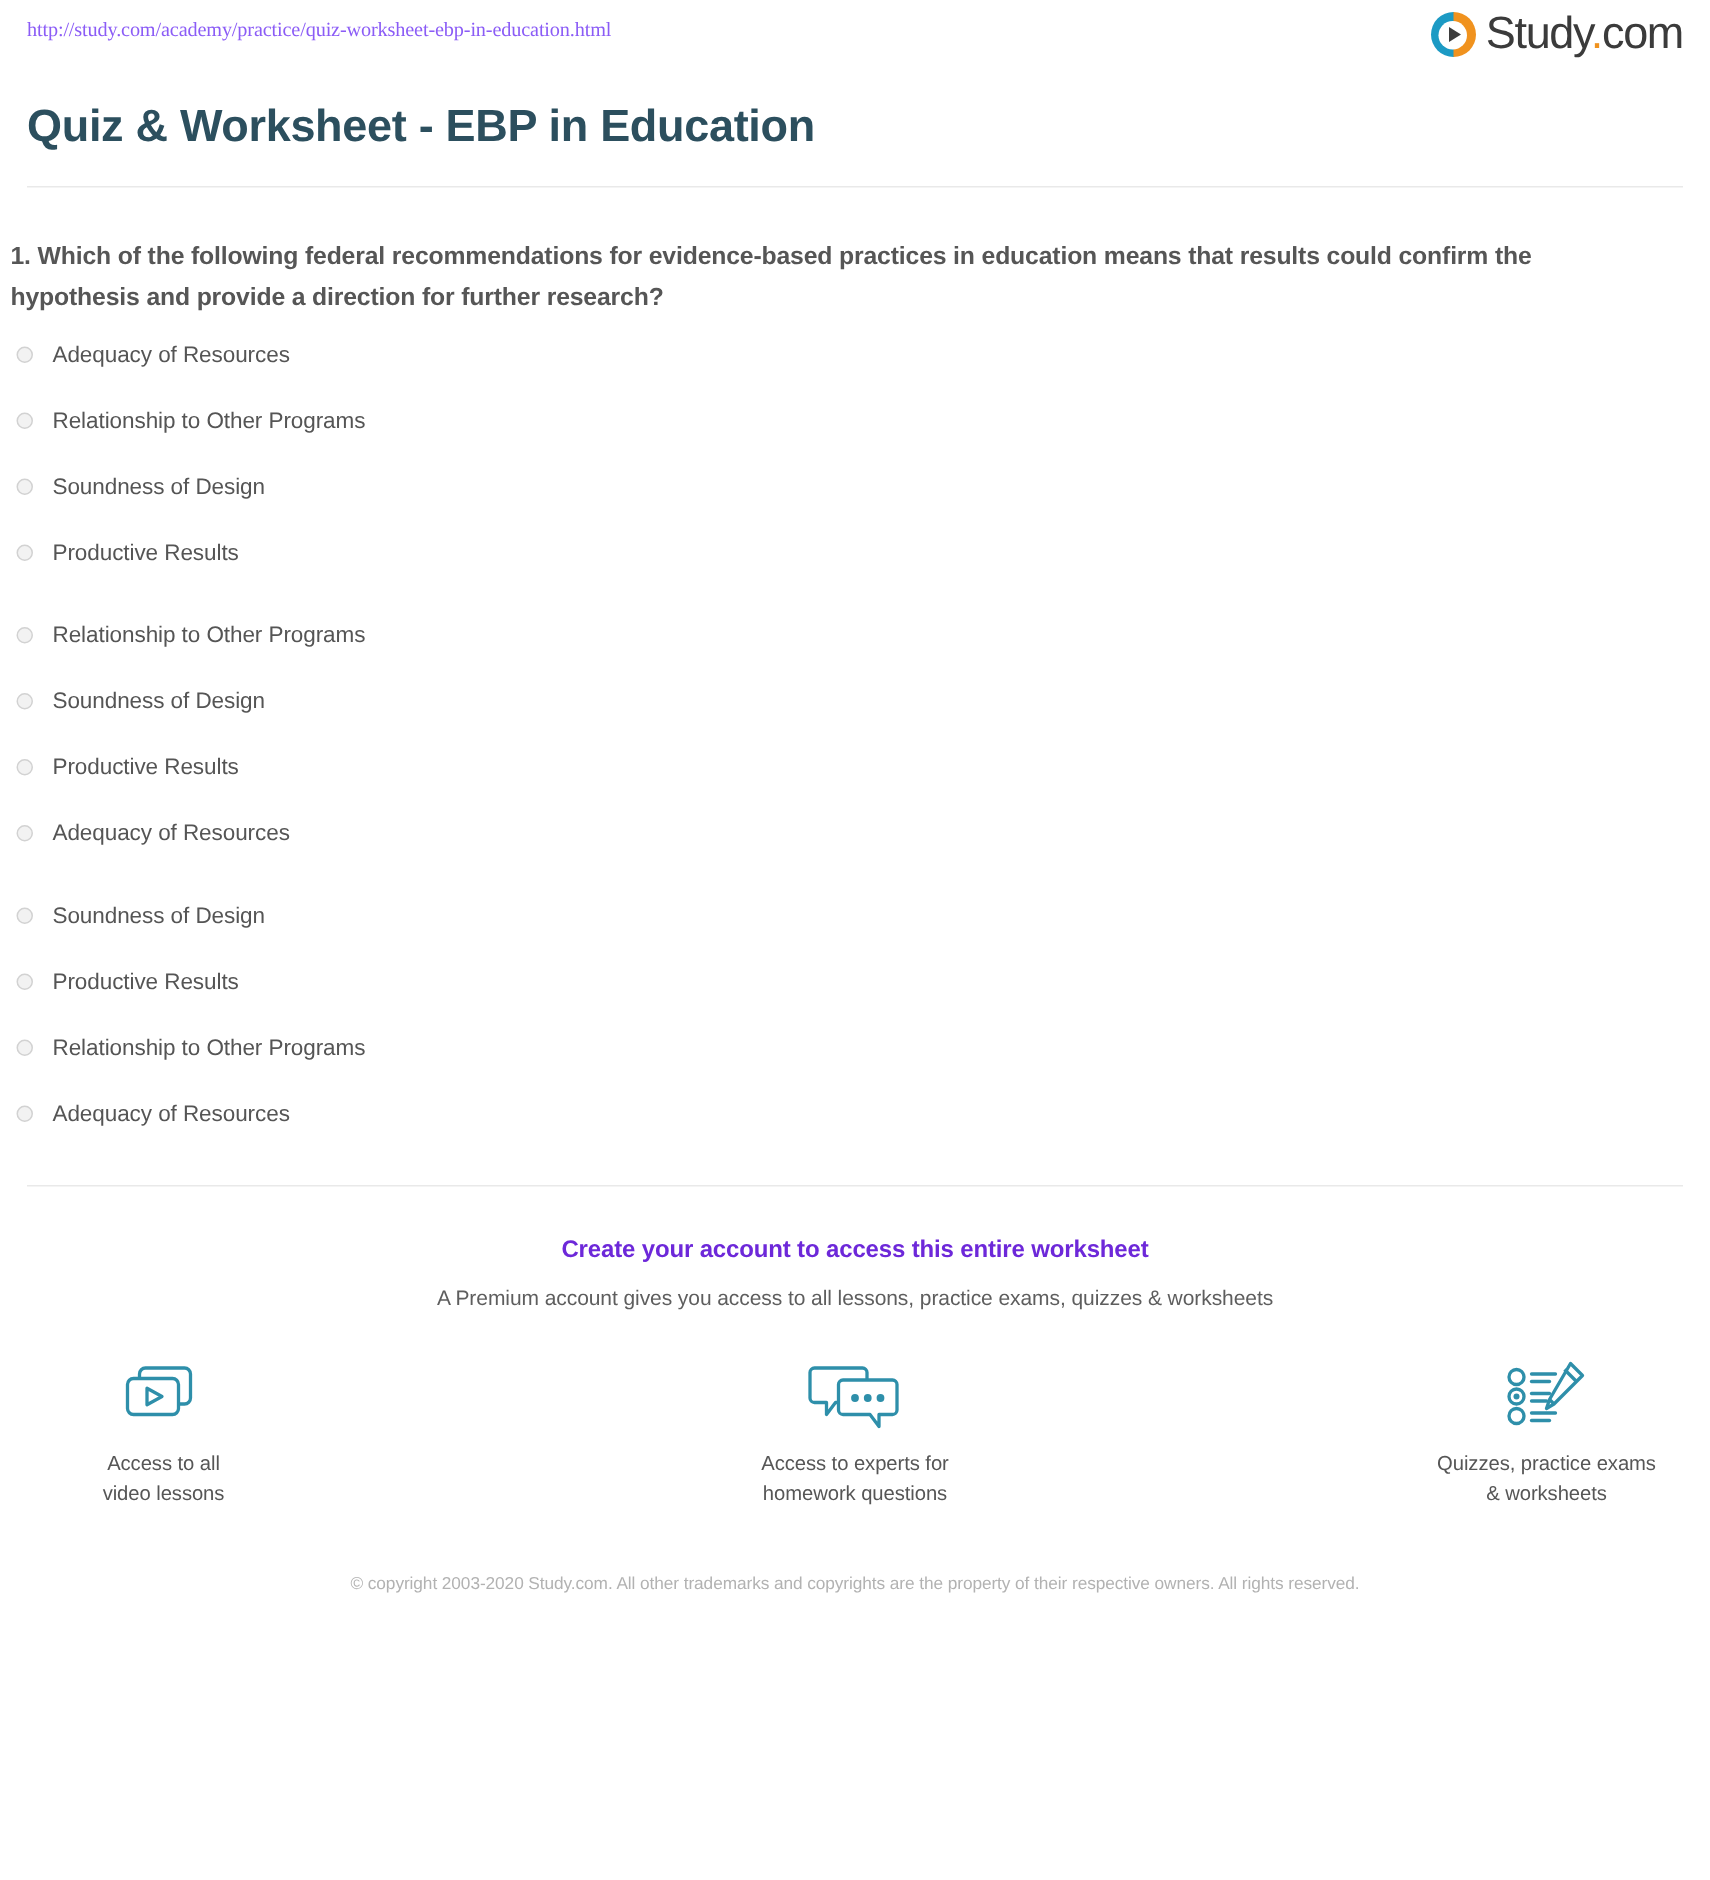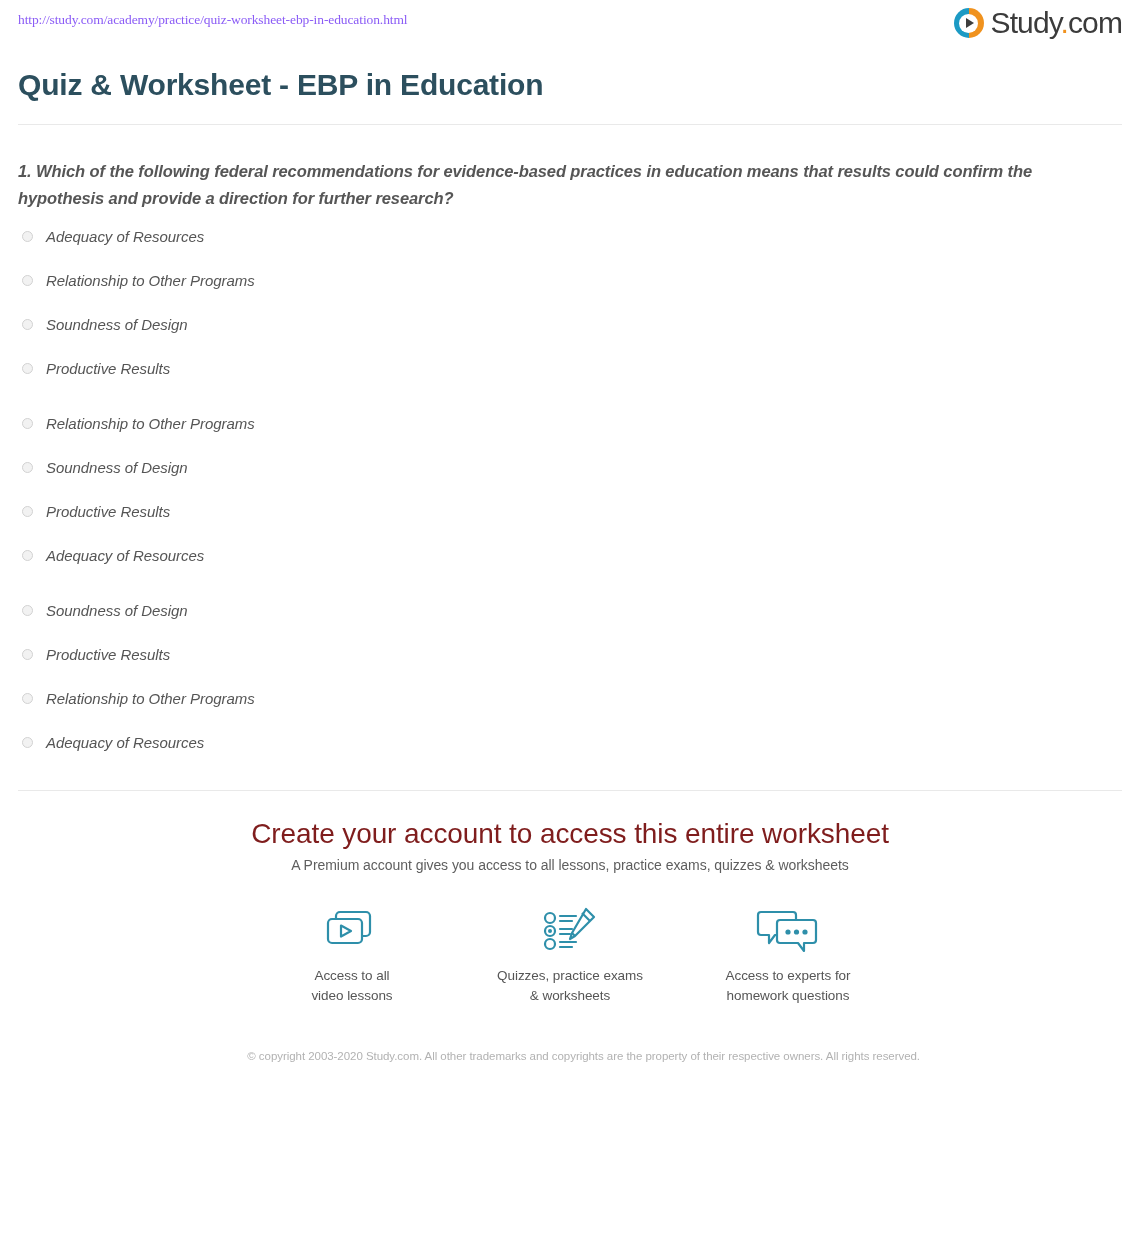--- a/index.html
+++ b/index.html
@@ -93,22 +93,21 @@
   }
   .rule {
     border: 0;
     border-top: 1px solid #e9e9e9;
     margin: 21px 18px 0 18px;
     height: 0;
   }
 
   
   .quiz-body {
-    padding: 0 18px;
-    font-style: italic;
+    padding: 0 7px;
   }
   .question-block {
     margin-top: 34px;
   }
   .question-block:first-child { margin-top: 33px; }
 
   .question-text {
     font-size: 16.5px;
     font-weight: 700;
     color: #565656;
@@ -153,38 +152,38 @@
   .cta-rule {
     border: 0;
     border-top: 1px solid #e9e9e9;
     margin: 37px 18px 0 18px;
   }
   .cta {
     text-align: center;
     padding-top: 30px;
   }
   .cta-heading {
-    font-size: 28px;
-    color: #7f1d1d;
-    font-weight: 400;
+    font-size: 16px;
+    color: #6d28d9;
+    font-weight: 700;
     line-height: 26px;
     margin: 0;
     letter-spacing: -0.1px;
   }
   .cta-sub {
     font-size: 14px;
     color: #5e5e5e;
     line-height: 20px;
     margin: 8px 0 0 0;
     letter-spacing: -0.05px;
   }
 
   .features {
     display: flex;
-    justify-content: center;
+    justify-content: space-between;
     margin-top: 28px;
   }
   .feature {
     width: 218px;
     text-align: center;
   }
   .feature-icon {
     height: 56px;
     display: flex;
     align-items: center;
@@ -194,21 +193,21 @@
     font-size: 13.5px;
     color: #565656;
     line-height: 19.5px;
     margin-top: 7px;
     letter-spacing: -0.05px;
   }
 
   .copyright {
     margin: 43px auto 0 auto;
     width: 700px;
-    text-align: right;
+    text-align: center;
     font-size: 11.5px;
     color: #b2b2b2;
     line-height: 17px;
     letter-spacing: -0.05px;
   }
 </style>
 </head>
 <body>
 
 <div class="page-header">
@@ -307,20 +306,36 @@
       <div class="feature-icon">
         <svg width="60" height="50" viewBox="0 0 60 50" fill="none">
           <rect x="14" y="6" width="34" height="24" rx="4" stroke="#2E8FAA" stroke-width="2.2" fill="#fff"></rect>
           <rect x="6" y="13" width="34" height="24" rx="4" stroke="#2E8FAA" stroke-width="2.2" fill="#fff"></rect>
           <path d="M19 19.5 L29 25 L19 30.5 Z" stroke="#2E8FAA" stroke-width="2.2" stroke-linejoin="round" fill="none"></path>
         </svg>
       </div>
       <div class="feature-caption">
         <span>Access to all</span><br>
         <span>video lessons</span>
+      </div>
+    </div>
+
+    <div class="feature">
+      <div class="feature-icon">
+        <svg width="66" height="50" viewBox="0 0 66 50" fill="none">
+          <path d="M6 6 H38 A3 3 0 0 1 41 9 V26 A3 3 0 0 1 38 29 H20 L14 37 V29 H6 A3 3 0 0 1 3 26 V9 A3 3 0 0 1 6 6 Z" stroke="#2E8FAA" stroke-width="2.2" stroke-linejoin="round" fill="#fff"></path>
+          <path d="M25 14 H58 A3 3 0 0 1 61 17 V34 A3 3 0 0 1 58 37 H49 V45 L43 37 H25 A3 3 0 0 1 22 34 V17 A3 3 0 0 1 25 14 Z" stroke="#2E8FAA" stroke-width="2.2" stroke-linejoin="round" fill="#fff"></path>
+          <circle cx="33" cy="26" r="2.6" fill="#2E8FAA"></circle>
+          <circle cx="41.5" cy="26" r="2.6" fill="#2E8FAA"></circle>
+          <circle cx="50" cy="26" r="2.6" fill="#2E8FAA"></circle>
+        </svg>
+      </div>
+      <div class="feature-caption">
+        <span>Access to experts for</span><br>
+        <span>homework questions</span>
       </div>
     </div>
 
     <div class="feature">
       <div class="feature-icon">
         <svg width="62" height="50" viewBox="0 0 62 50" fill="none">
           <circle cx="11" cy="12" r="5" stroke="#2E8FAA" stroke-width="2.2" fill="#fff"></circle>
           <circle cx="11" cy="25" r="5" stroke="#2E8FAA" stroke-width="2.2" fill="#fff"></circle>
           <circle cx="11" cy="25" r="2" fill="#2E8FAA"></circle>
           <circle cx="11" cy="38" r="5" stroke="#2E8FAA" stroke-width="2.2" fill="#fff"></circle>
@@ -334,32 +349,16 @@
           <path d="M33 27 L36 30" stroke="#2E8FAA" stroke-width="2.2"></path>
           <path d="M43 7 L51 15" stroke="#2E8FAA" stroke-width="2.2"></path>
         </svg>
       </div>
       <div class="feature-caption">
         <span>Quizzes, practice exams</span><br>
         <span>&amp; worksheets</span>
       </div>
     </div>
 
-    <div class="feature">
-      <div class="feature-icon">
-        <svg width="66" height="50" viewBox="0 0 66 50" fill="none">
-          <path d="M6 6 H38 A3 3 0 0 1 41 9 V26 A3 3 0 0 1 38 29 H20 L14 37 V29 H6 A3 3 0 0 1 3 26 V9 A3 3 0 0 1 6 6 Z" stroke="#2E8FAA" stroke-width="2.2" stroke-linejoin="round" fill="#fff"></path>
-          <path d="M25 14 H58 A3 3 0 0 1 61 17 V34 A3 3 0 0 1 58 37 H49 V45 L43 37 H25 A3 3 0 0 1 22 34 V17 A3 3 0 0 1 25 14 Z" stroke="#2E8FAA" stroke-width="2.2" stroke-linejoin="round" fill="#fff"></path>
-          <circle cx="33" cy="26" r="2.6" fill="#2E8FAA"></circle>
-          <circle cx="41.5" cy="26" r="2.6" fill="#2E8FAA"></circle>
-          <circle cx="50" cy="26" r="2.6" fill="#2E8FAA"></circle>
-        </svg>
-      </div>
-      <div class="feature-caption">
-        <span>Access to experts for</span><br>
-        <span>homework questions</span>
-      </div>
-    </div>
-
   </div>
 
   <div class="copyright">© copyright 2003-2020 Study.com. All other trademarks and copyrights are the property of their respective owners. All rights reserved.</div>
 </div>
 
 </body></html>

